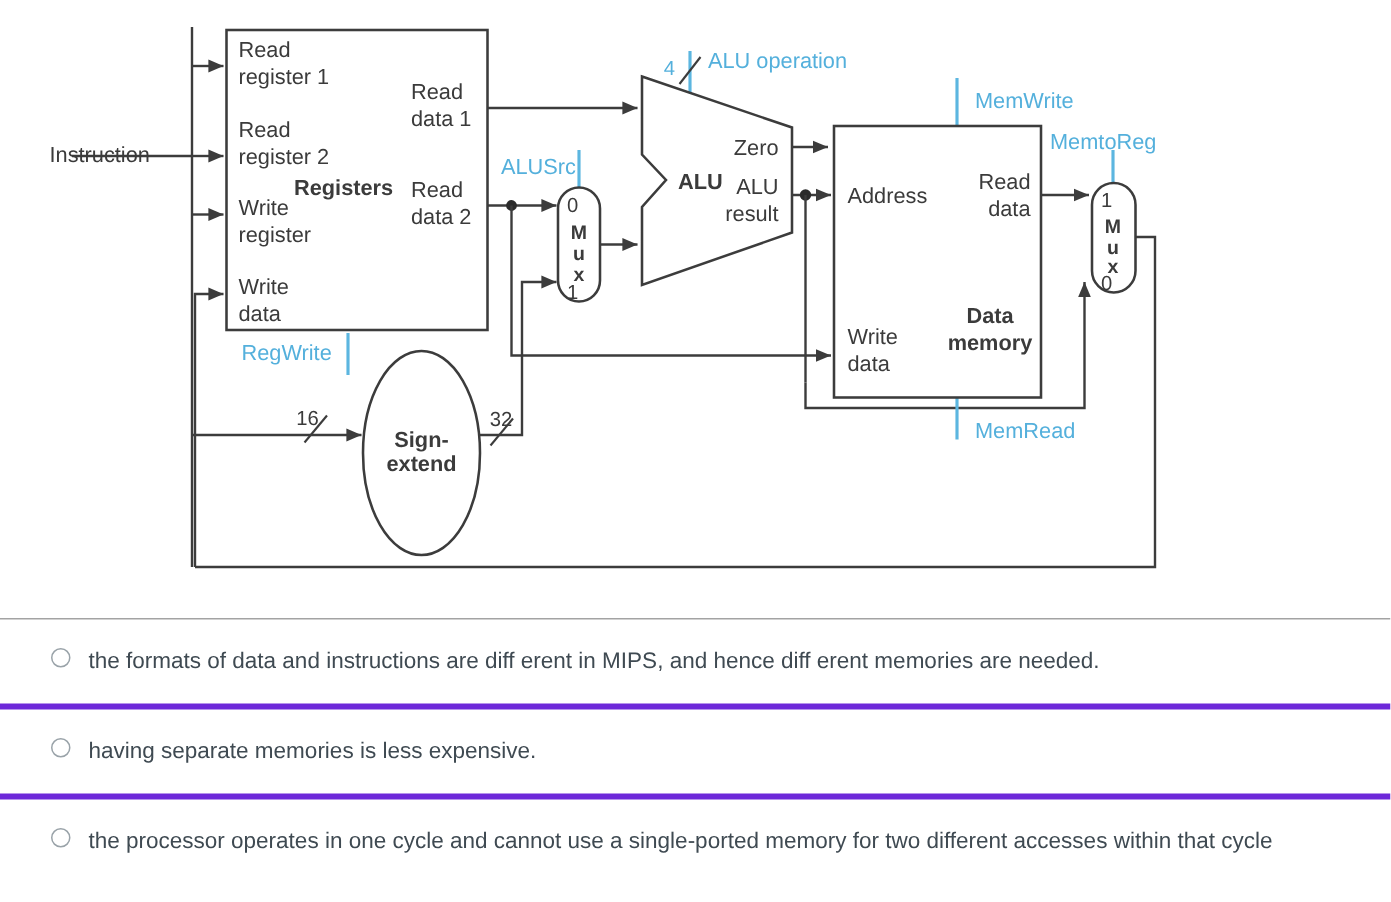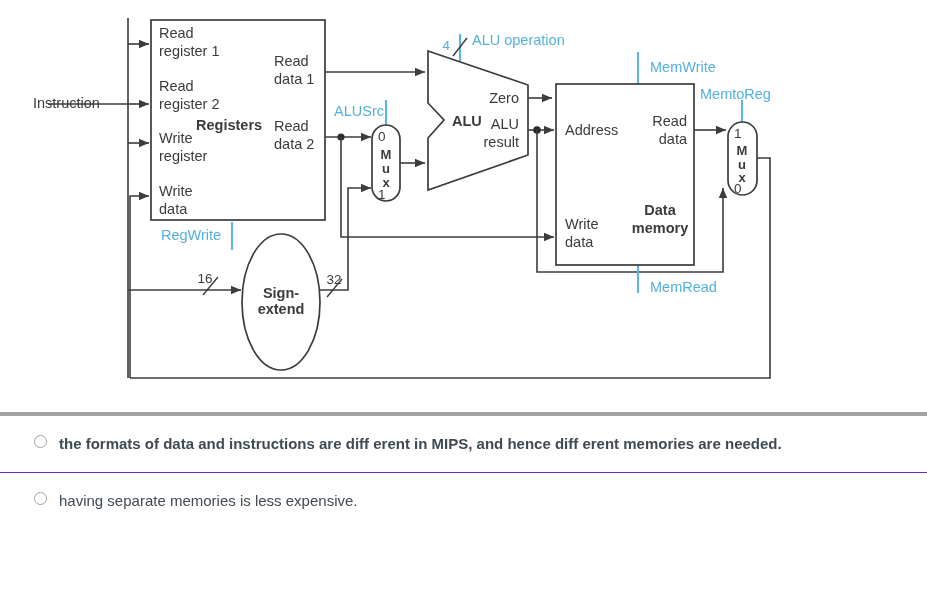--- a/index.html
+++ b/index.html
@@ -85,26 +85,25 @@
   #options {
     position: absolute;
     left: 0;
     top: 412px;
     width: 927px;
   }
   .option-row {
     display: flex;
     align-items: flex-start;
     padding: 17px 0 17px 0;
-    border-top: 1px solid #6d28d9;
+    border-top: 4px solid #6d28d9;
     min-height: 22px;
   }
   .option-row:first-child {
-    border-top: 4px solid #a3a3a3;
-    font-weight: bold;
+    border-top: 1px solid #a3a3a3;
   }
   .radio {
     flex: 0 0 auto;
     width: 13px;
     height: 13px;
     border: 1px solid #9aa3a9;
     border-radius: 50%;
     background: #fff;
     margin: 2px 12px 0 34px;
     box-sizing: border-box;
@@ -267,16 +266,20 @@
     <div class="option-row">
       <span class="radio"></span>
       <span class="option-text">the formats of data and instructions are diff erent in MIPS, and hence diff erent memories are needed.</span>
     </div>
 
     <div class="option-row">
       <span class="radio"></span>
       <span class="option-text">having separate memories is less expensive.</span>
     </div>
 
+    <div class="option-row">
+      <span class="radio"></span>
+      <span class="option-text">the processor operates in one cycle and cannot use a single-ported memory for two different accesses within that cycle</span>
+    </div>
 
   </div>
 
 </div>
 
 </body></html>

